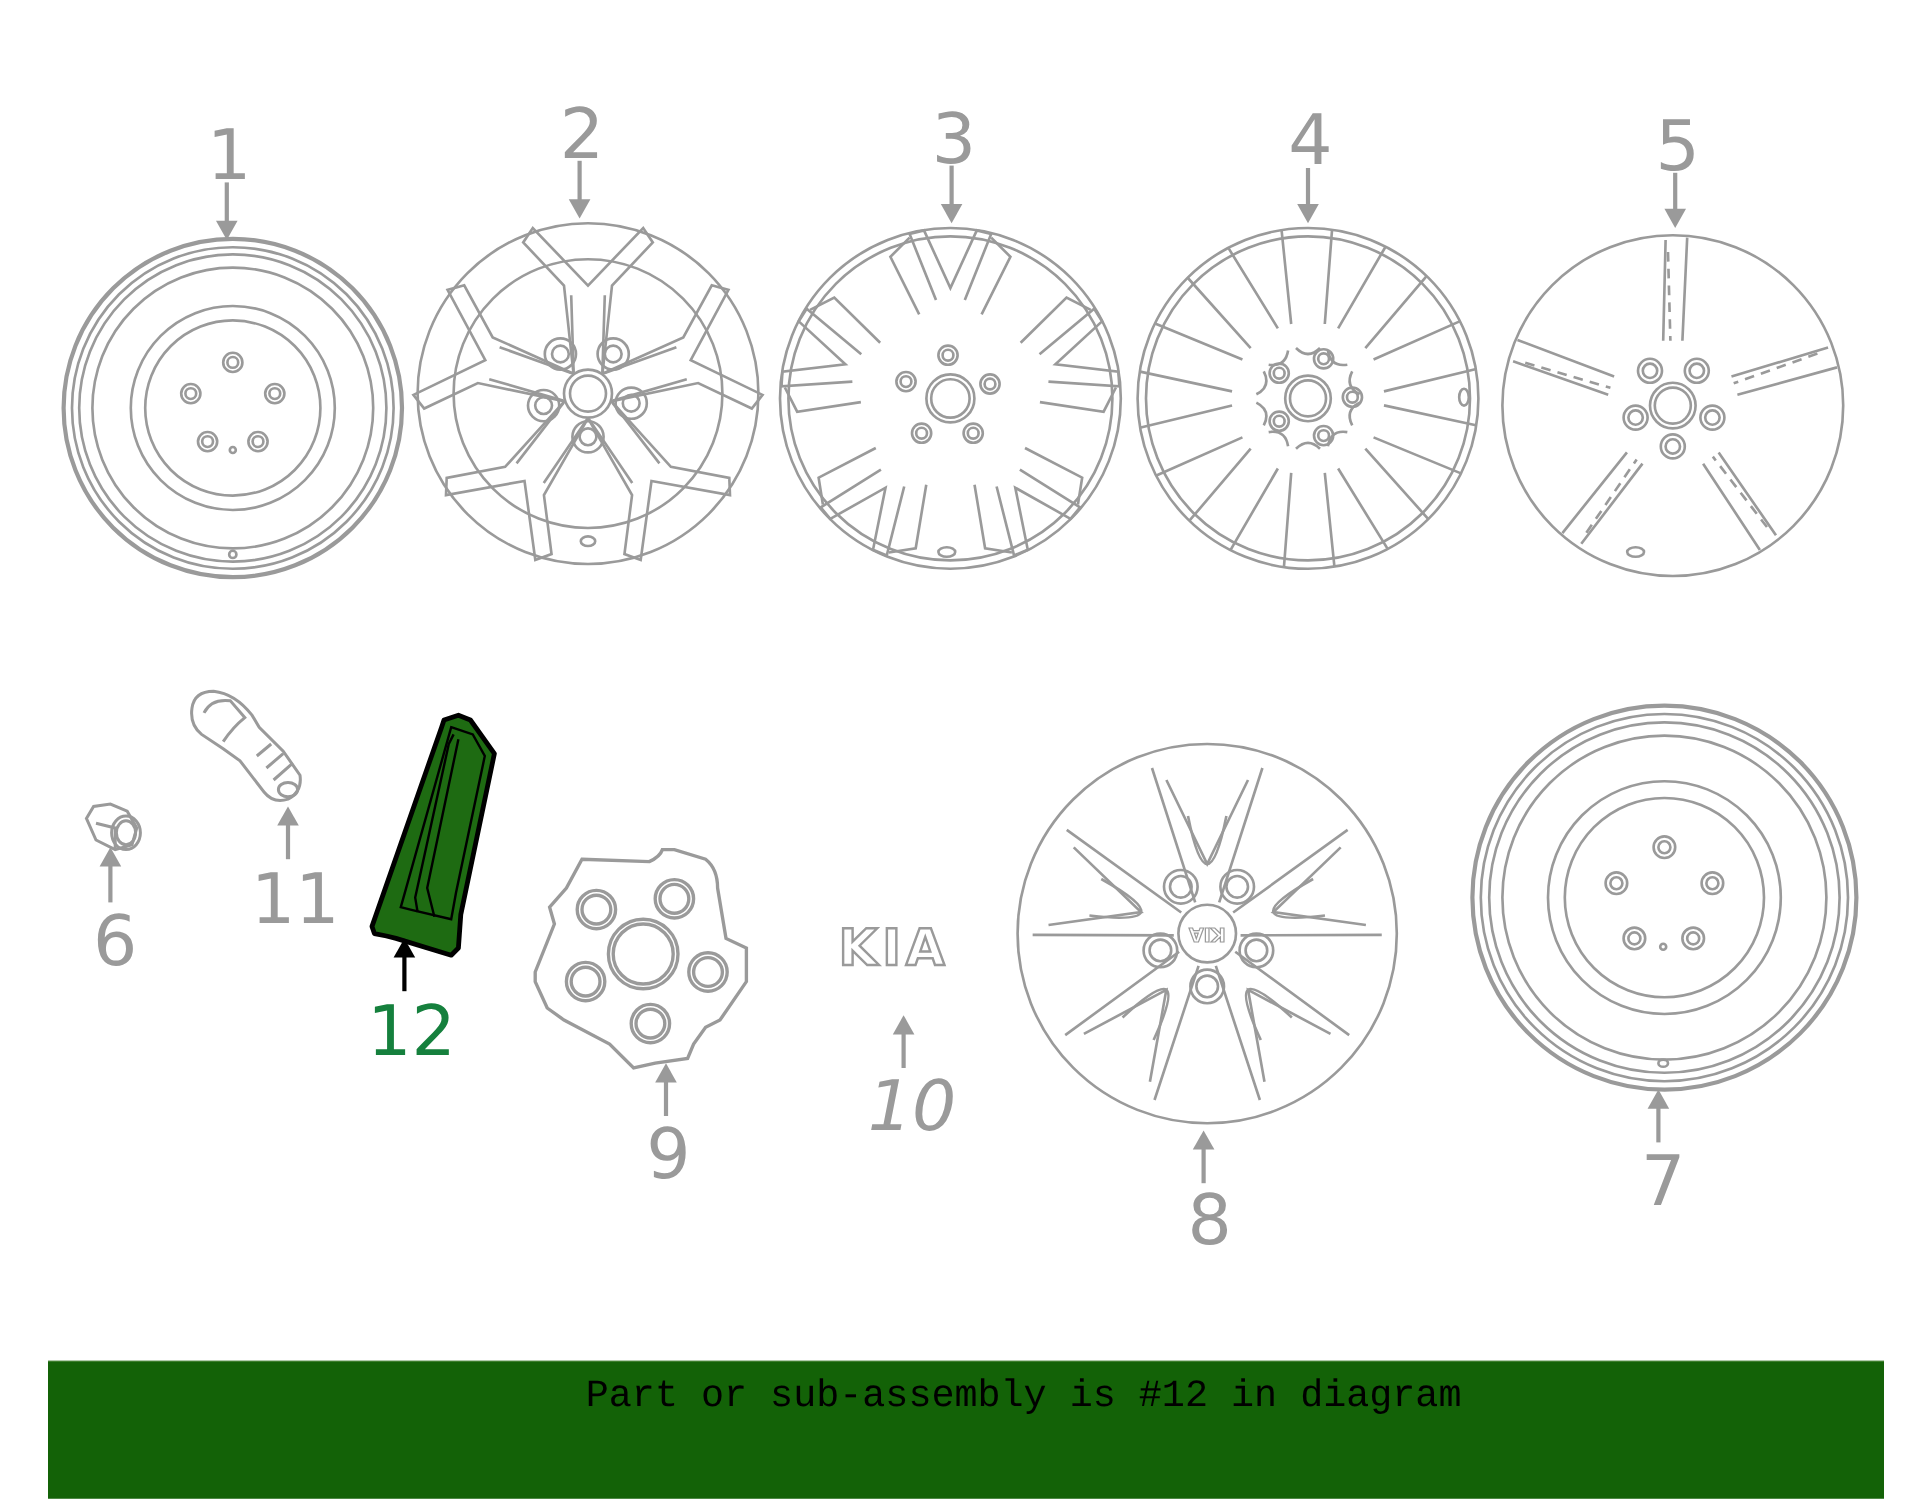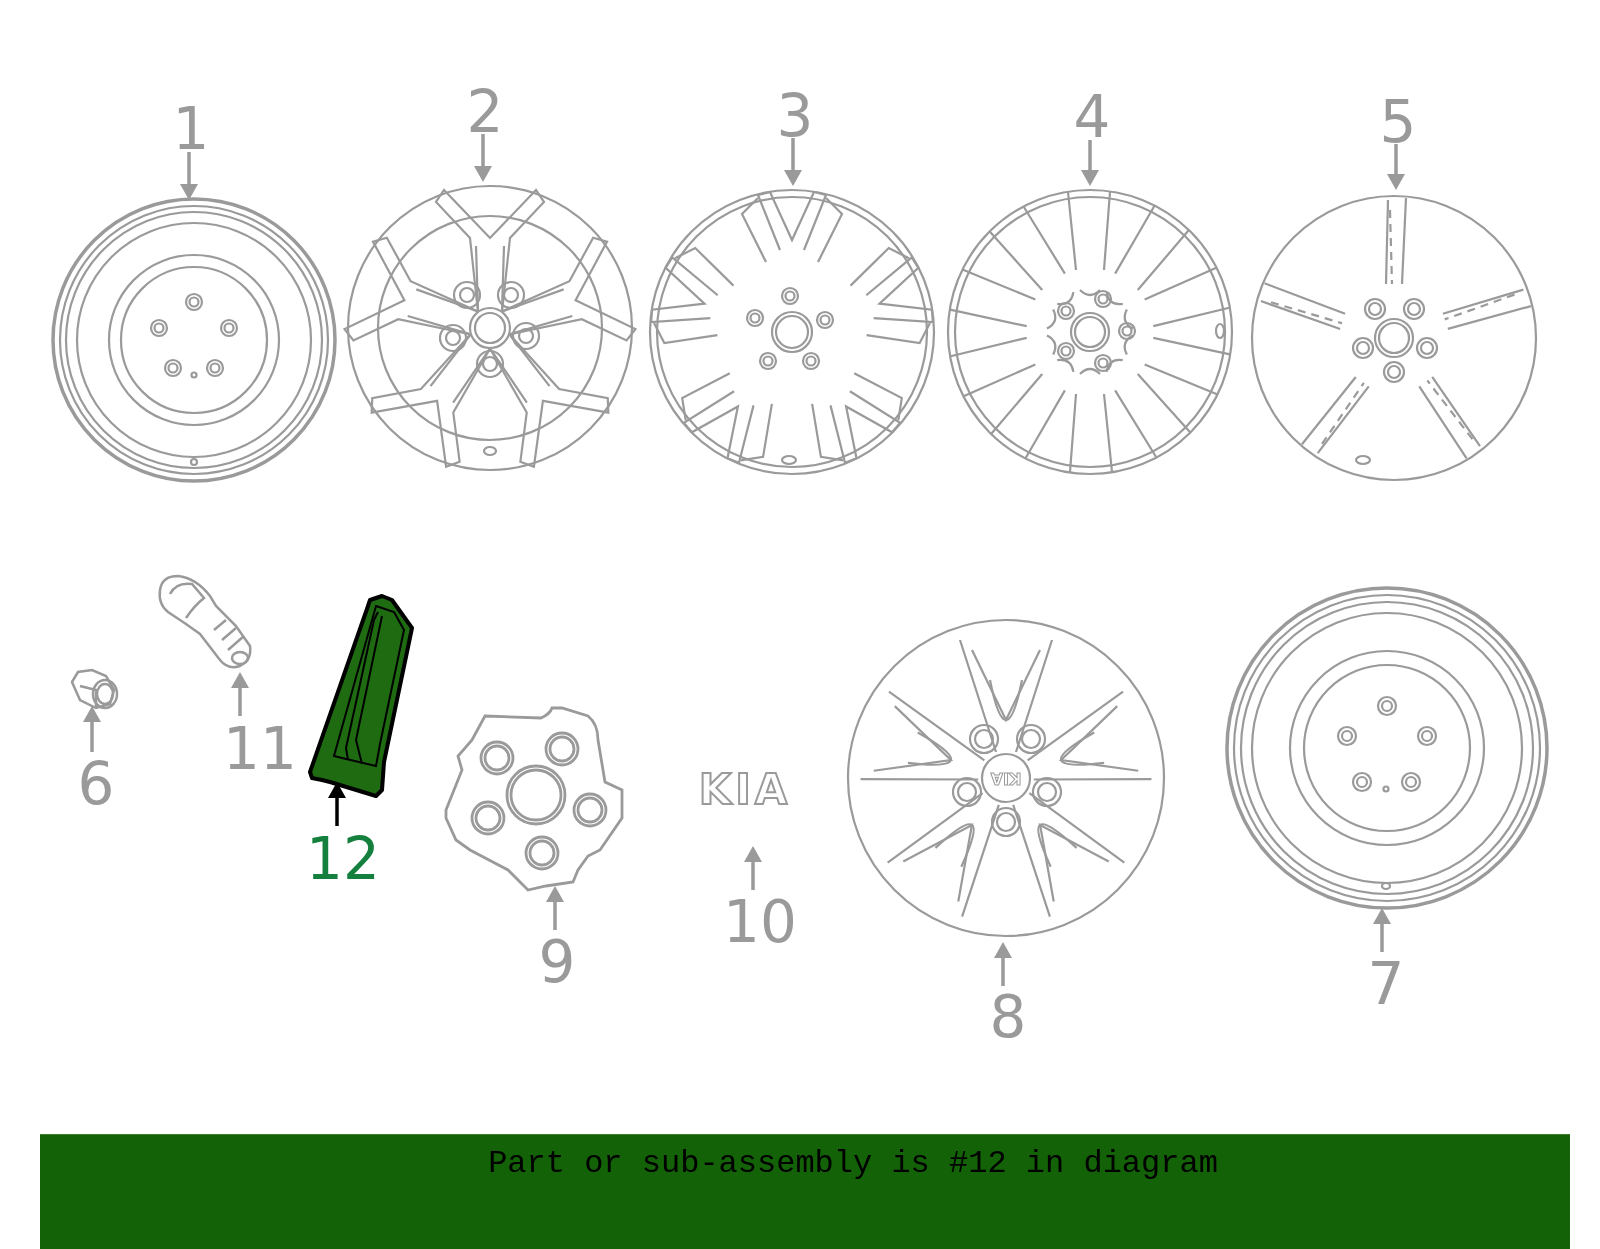--- a/index.html
+++ b/index.html
@@ -274,22 +274,22 @@
   <line x1="1382" y1="952" x2="1382" y2="920" stroke="#9a9a9a" stroke-width="3.5"></line>
   <path d="M1373,924 L1382,908 L1391,924 z" fill="#9a9a9a"></path>
 </svg>
 
 <div class="lbl" style="left:191px; top:100px;">1</div>
 <div class="lbl" style="left:485px; top:83px;">2</div>
 <div class="lbl" style="left:795px; top:87px;">3</div>
 <div class="lbl" style="left:1092px; top:88px;">4</div>
 <div class="lbl" style="left:1398px; top:93px;">5</div>
 <div class="lbl" style="left:96px; top:755px;">6</div>
-<div class="lbl" style="left:260px; top:720px;text-align:center;">11</div>
+<div class="lbl" style="left:246px; top:720px;text-align:center;">11</div>
 <div class="lbl active" style="left:343px; top:830px;">12</div>
 <div class="lbl" style="left:557px; top:933px;">9</div>
-<div class="lbl" style="left:760px; top:893px;">10</div>
+<div class="lbl" style="left:760px; top:893px;font-style:italic;">10</div>
 <div class="lbl" style="left:1008px; top:988px;">8</div>
 <div class="lbl" style="left:1386px; top:955px;">7</div>
 
 <div id="banner">
   <div class="line l1">Part or sub-assembly is #12 in diagram</div>
 </div>
 
 </body></html>

